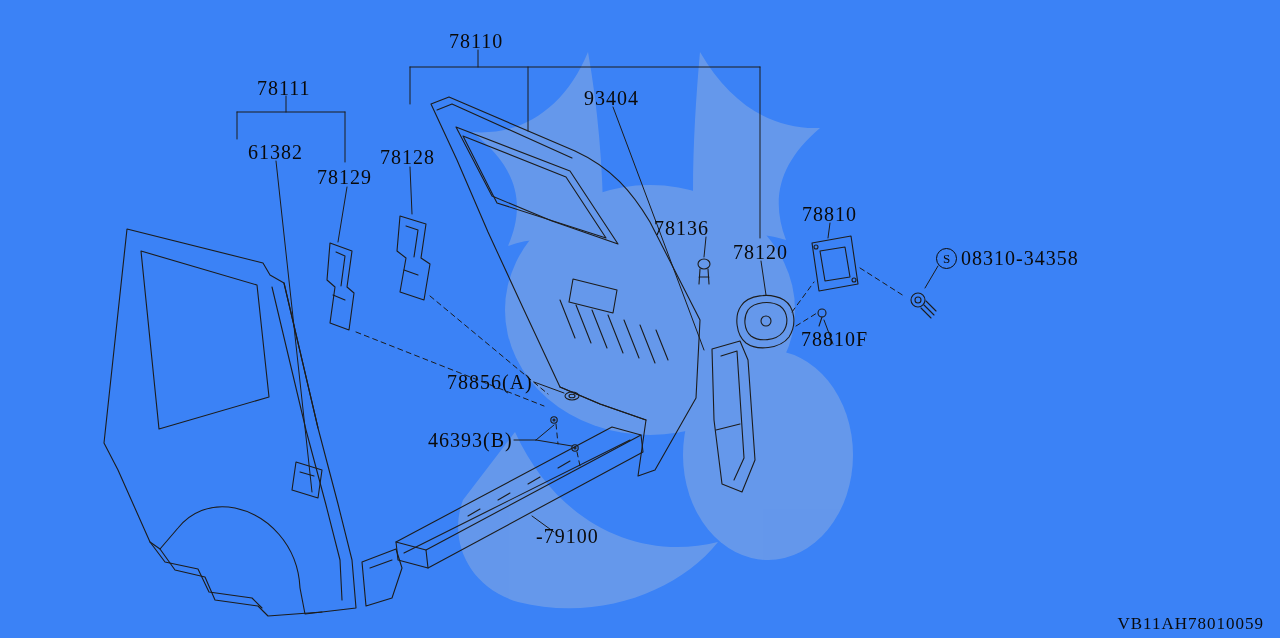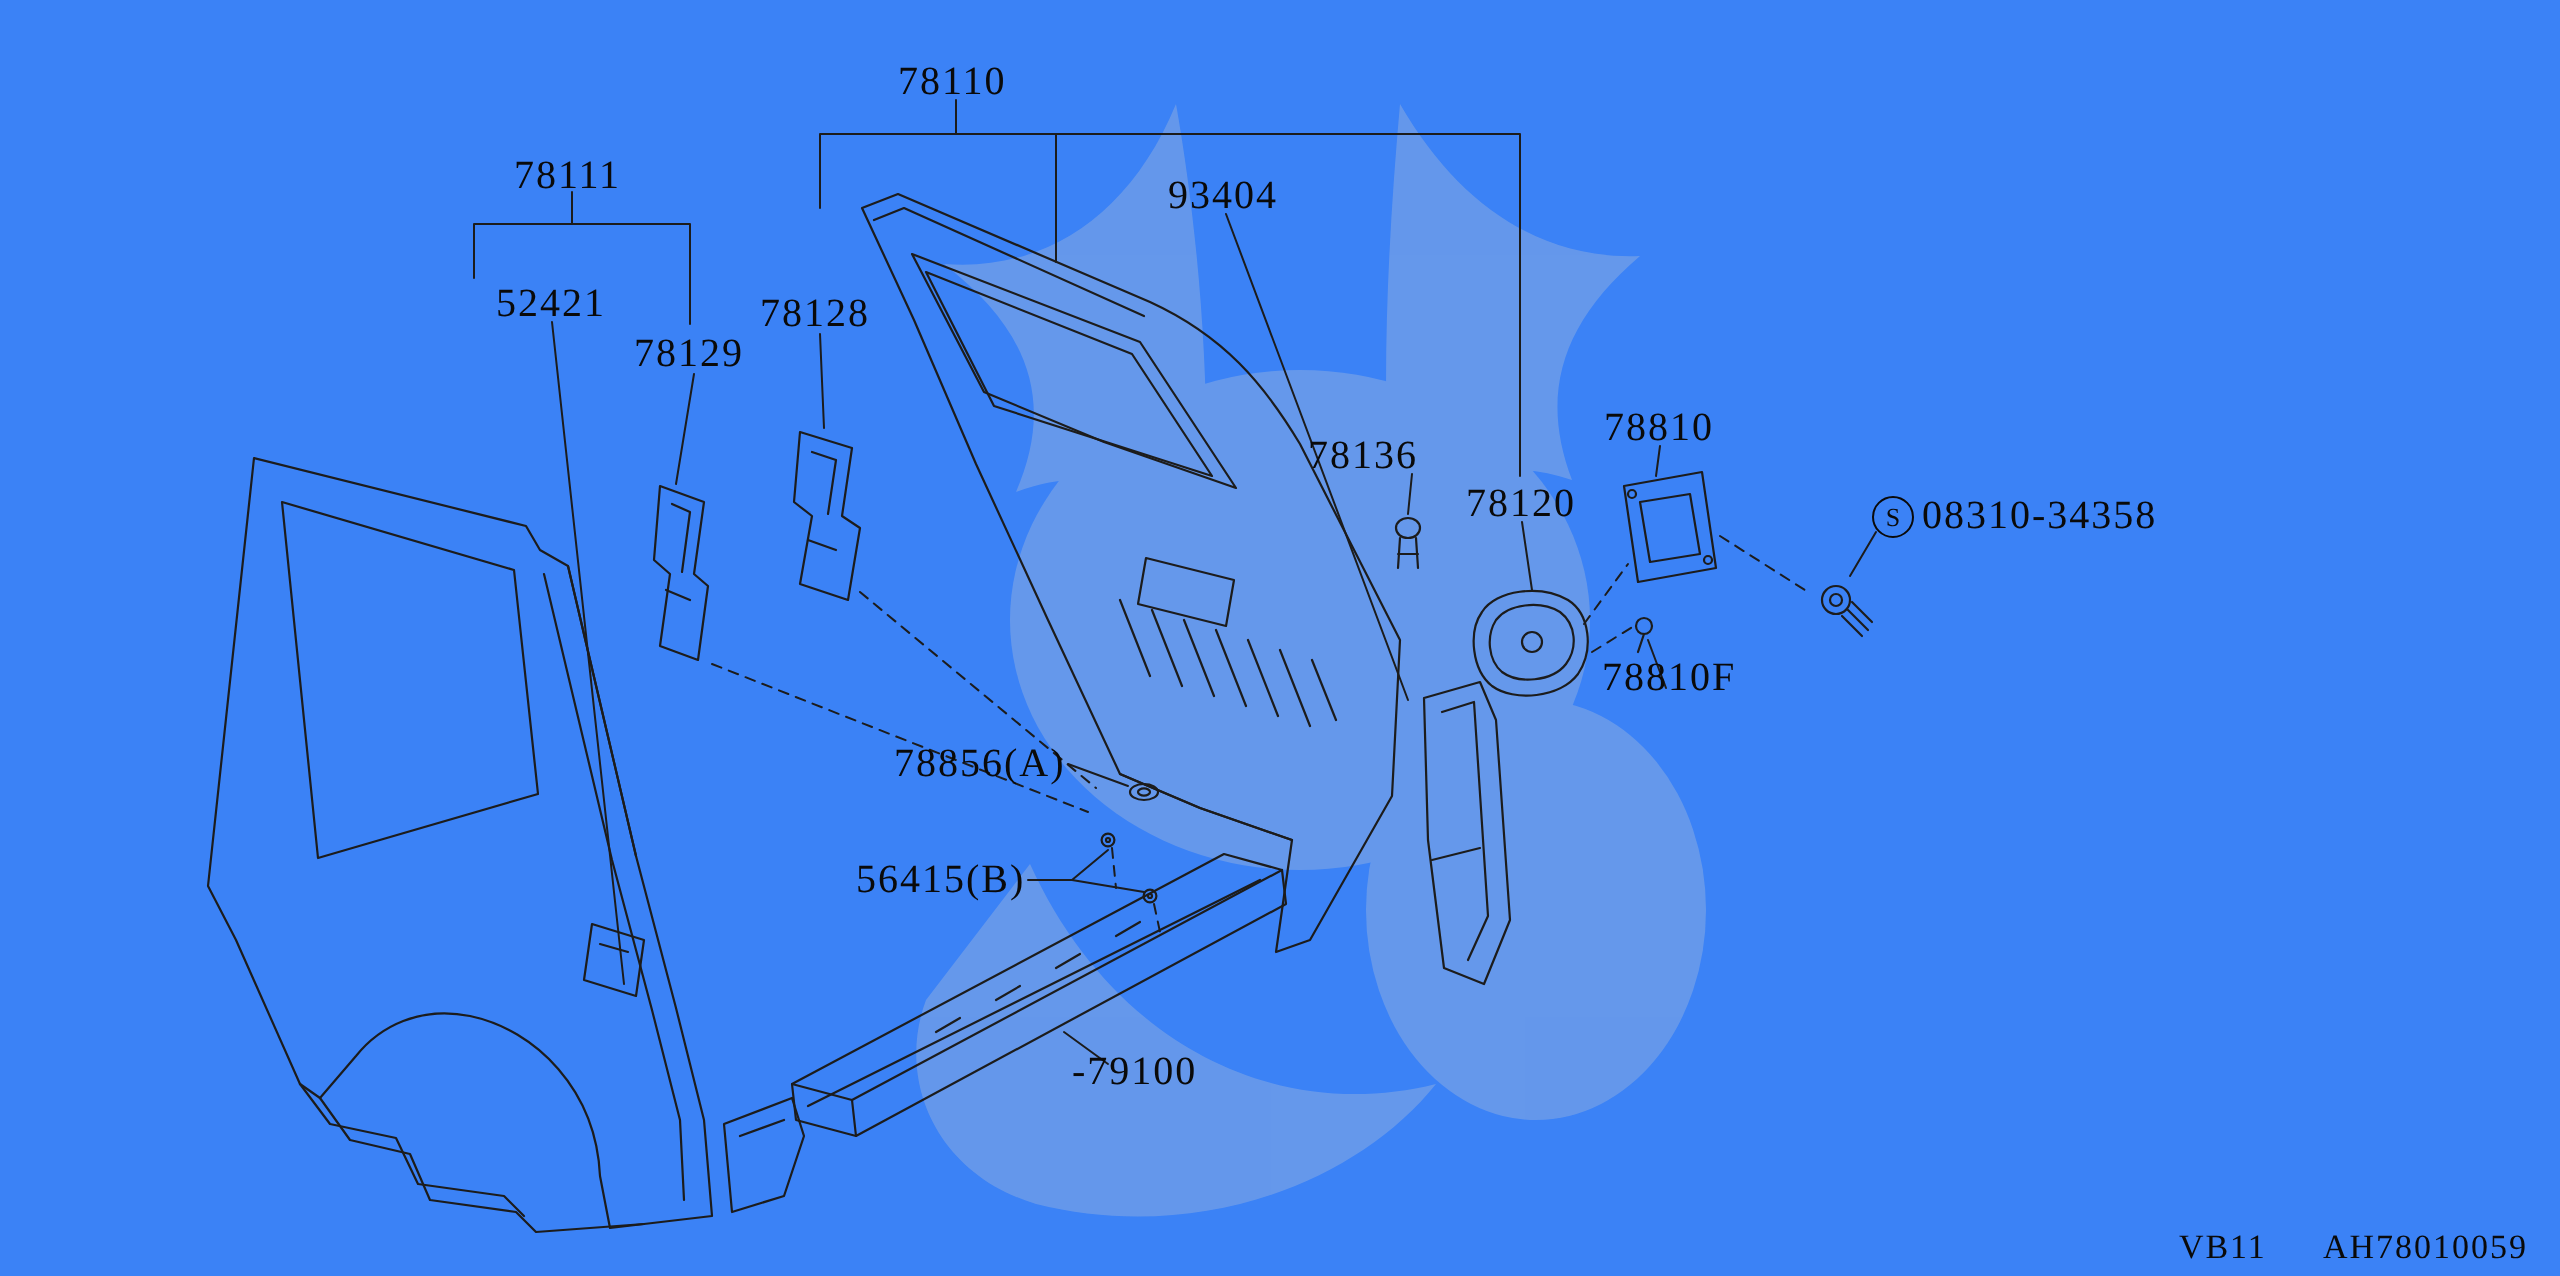--- a/index.html
+++ b/index.html
@@ -12,21 +12,21 @@
     position:absolute;font-size:20px;letter-spacing:1px;white-space:nowrap;color:#0a0a0a;
   }
   .s-group{display:flex;align-items:center;gap:4px;}
   .s-circle{
     display:inline-flex;align-items:center;justify-content:center;
     width:19px;height:19px;border:1.4px solid #0a0a0a;border-radius:50%;
     font-size:13px;letter-spacing:0;flex:0 0 auto;
   }
   .footer{
     position:absolute;right:16px;bottom:4px;font-size:17px;letter-spacing:1px;
-    display:flex;gap:28px;color:#0a0a0a;
+    display:flex;color:#0a0a0a;
   }
 </style>
 </head>
 <body>
 
 <div class="stage">
 
   <svg class="art" width="1280" height="638" viewBox="0 0 1280 638">
 
     <g opacity="0.28" fill="#d2d2d2" stroke="none">
@@ -153,36 +153,36 @@
         <path d="M792,312 L814,282"></path>
         <path d="M796,326 L817,313"></path>
         <path d="M556,424 L558,444"></path>
         <path d="M577,452 L580,466"></path>
       </g>
     </g>
   </svg>
 
   <div class="label" style="left:449px;top:30px">78110</div>
   <div class="label" style="left:257px;top:77px">78111</div>
-  <div class="label" style="left:248px;top:141px">52421</div>
+  <div class="label" style="left:248px;top:141px">61382</div>
   <div class="label" style="left:317px;top:166px">78129</div>
   <div class="label" style="left:380px;top:146px">78128</div>
   <div class="label" style="left:584px;top:87px">93404</div>
   <div class="label" style="left:654px;top:217px">78136</div>
   <div class="label" style="left:733px;top:241px">78120</div>
   <div class="label" style="left:802px;top:203px">78810</div>
 
   <div class="label s-group" style="left:936px;top:247px">
     <span class="s-circle">S</span>
     <span>08310-34358</span>
   </div>
 
   <div class="label" style="left:801px;top:328px">78810F</div>
   <div class="label" style="left:447px;top:371px">78856(A)</div>
-  <div class="label" style="left:428px;top:429px">56415(B)</div>
+  <div class="label" style="left:428px;top:429px">46393(B)</div>
   <div class="label" style="left:536px;top:525px">-79100</div>
 
   <div class="footer">
     <span>VB11</span>
     <span>AH78010059</span>
   </div>
 
 </div>
 
 </body></html>

